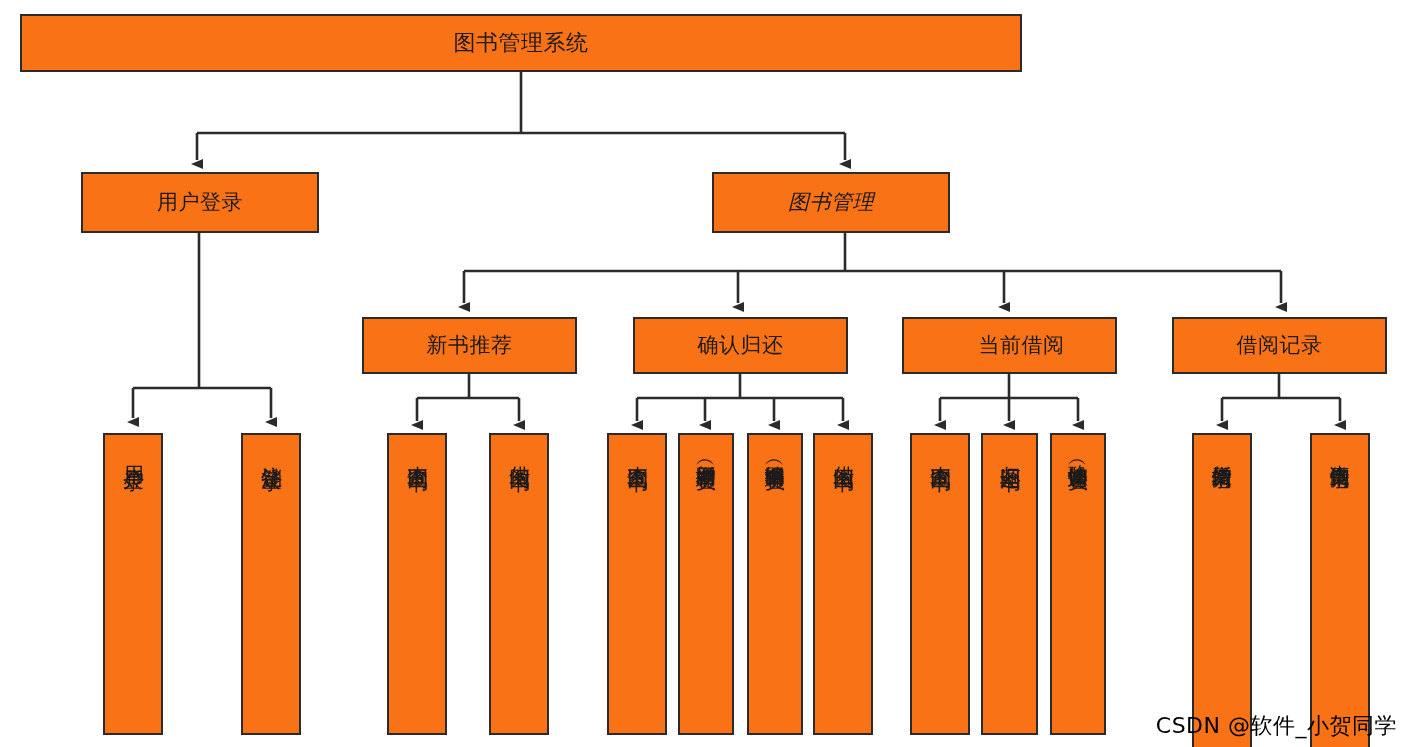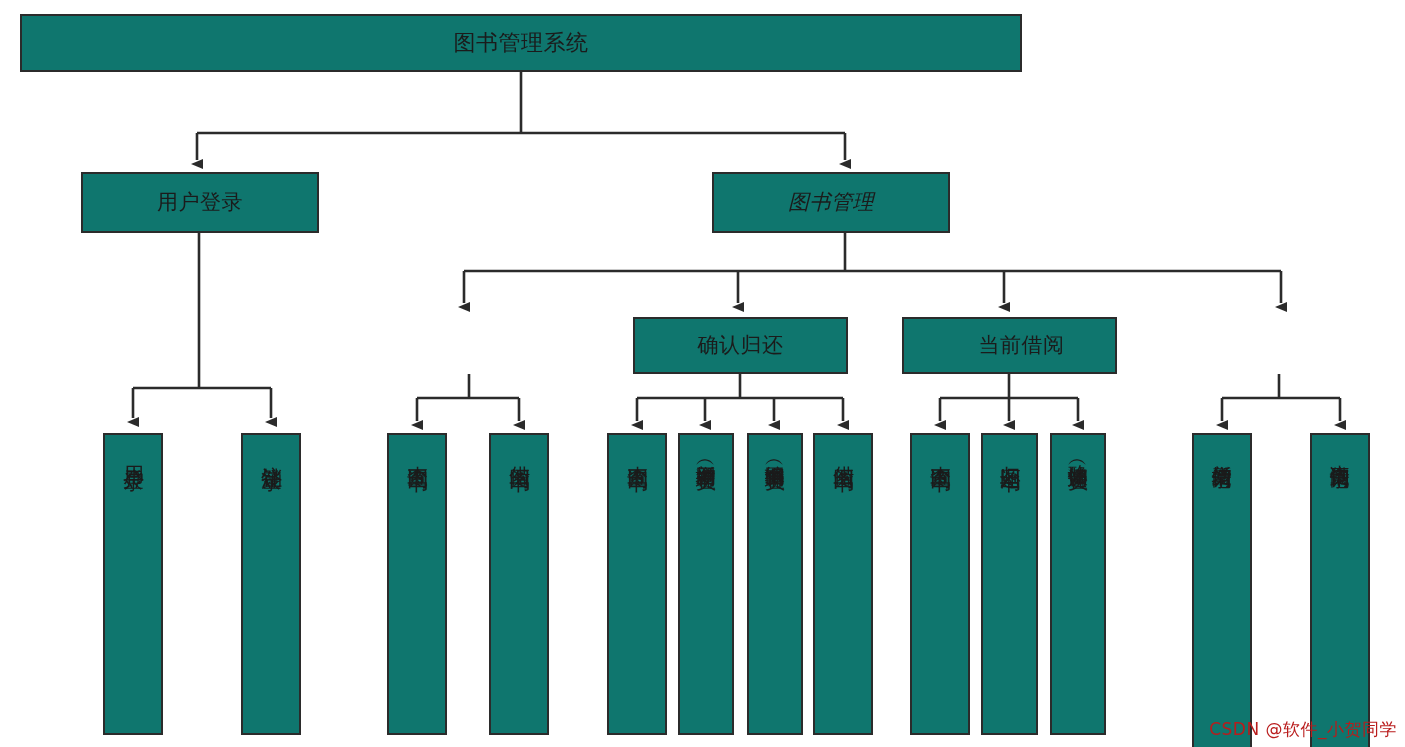--- a/index.html
+++ b/index.html
@@ -25,21 +25,21 @@
     left: 0;
     top: 0;
     width: 1405px;
     height: 747px;
     pointer-events: none;
   }
   
   .node {
     position: absolute;
     box-sizing: border-box;
-    background: #0f766e;
+    background: #f97316;
     border: 2.5px solid #2b2b2b;
     display: flex;
     align-items: center;
     justify-content: center;
     z-index: 2;
   }
   .node .label {
     font-size: 21px;
     line-height: 1.15;
     color: #1b1b1b;
@@ -69,22 +69,22 @@
   .node.leaf.long .label {
     letter-spacing: 1px;
     font-size: 20px;
   }
 
   
   #watermark {
     position: absolute;
     right: 8px;
     bottom: 6px;
-    font-size: 17px;
-    color: #b91c1c;
+    font-size: 22px;
+    color: #000000;
     letter-spacing: 0.5px;
     z-index: 3;
     user-select: none;
     white-space: nowrap;
   }
 </style>
 </head>
 <body>
 
 <div id="canvas">
@@ -144,29 +144,35 @@
   </div>
 
   <div class="node level2" style="left:81px; top:172px; width:238px; height:61px;">
     <span class="label">用户登录</span>
   </div>
 
   <div class="node level2" style="left:712px; top:172px; width:238px; height:61px;font-style:italic;">
     <span class="label">图书管理</span>
   </div>
 
+  <div class="node level2" style="left:362px; top:317px; width:215px; height:57px;">
+    <span class="label">新书推荐</span>
+  </div>
 
   <div class="node level2" style="left:633px; top:317px; width:215px; height:57px;">
     <span class="label">确认归还</span>
   </div>
 
   <div class="node level2" style="left:902px; top:317px; width:215px; height:57px;padding-left:24px;">
     <span class="label">当前借阅</span>
   </div>
 
+  <div class="node level2" style="left:1172px; top:317px; width:215px; height:57px;">
+    <span class="label">借阅记录</span>
+  </div>
 
   <div class="node leaf" style="left:103px; top:433px; width:60px; height:302px;">
     <span class="label">用户登录</span>
   </div>
 
   <div class="node leaf" style="left:241px; top:433px; width:60px; height:302px;">
     <span class="label">注销登录</span>
   </div>
 
   <div class="node leaf" style="left:387px; top:433px; width:60px; height:302px;">

